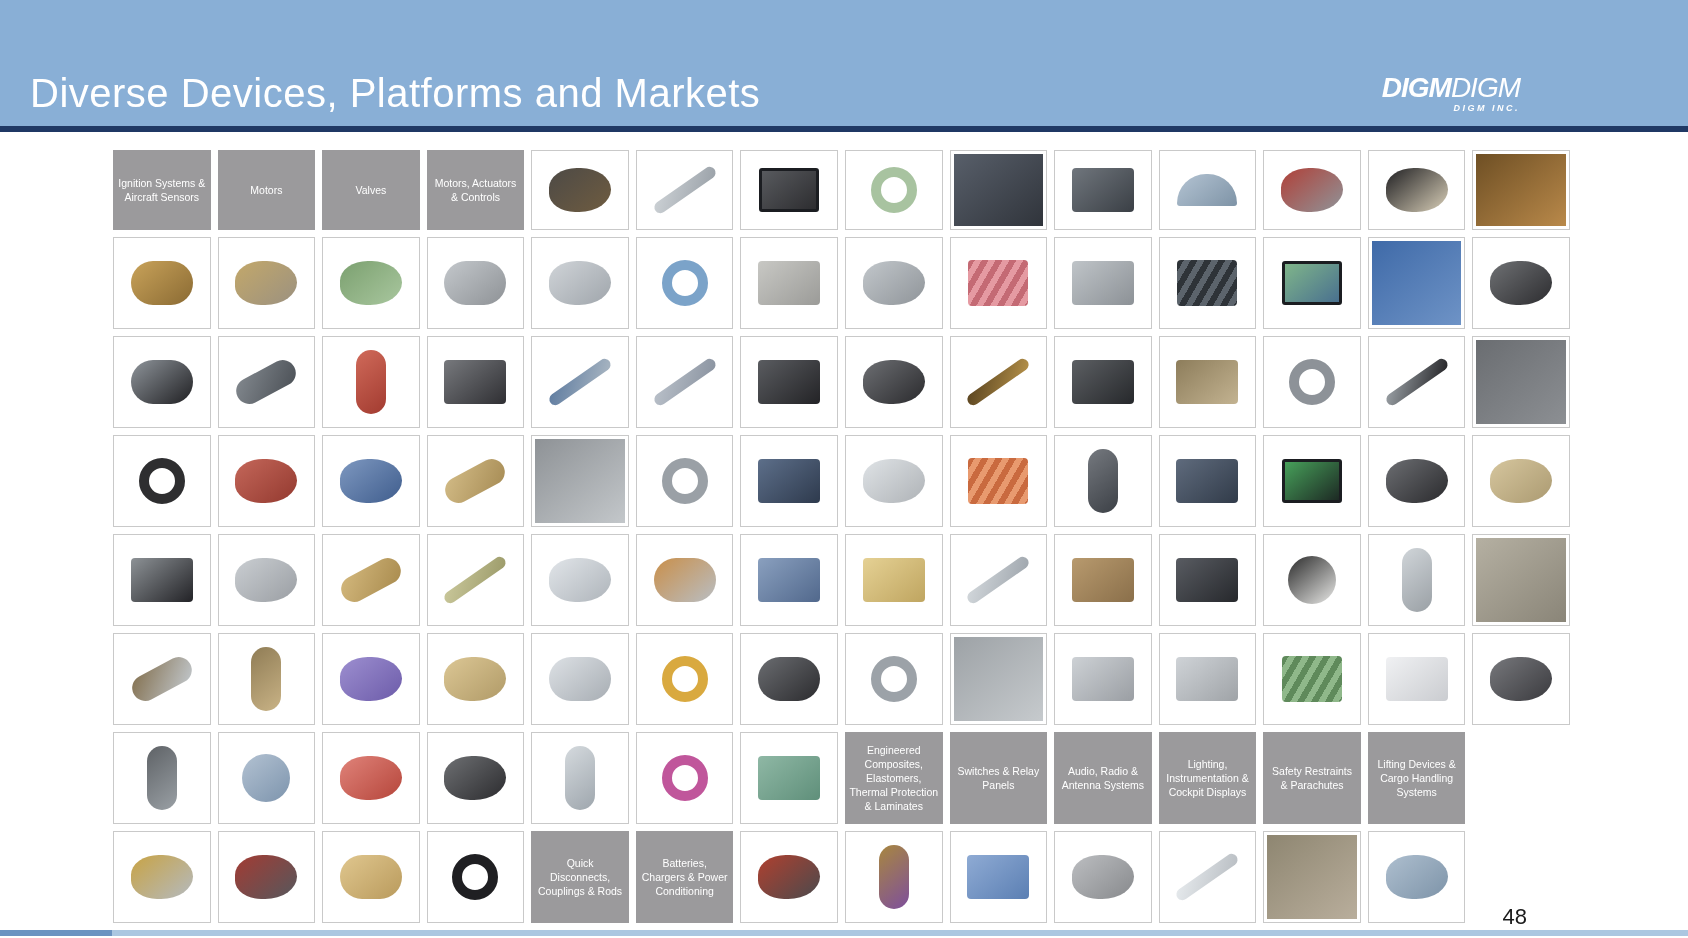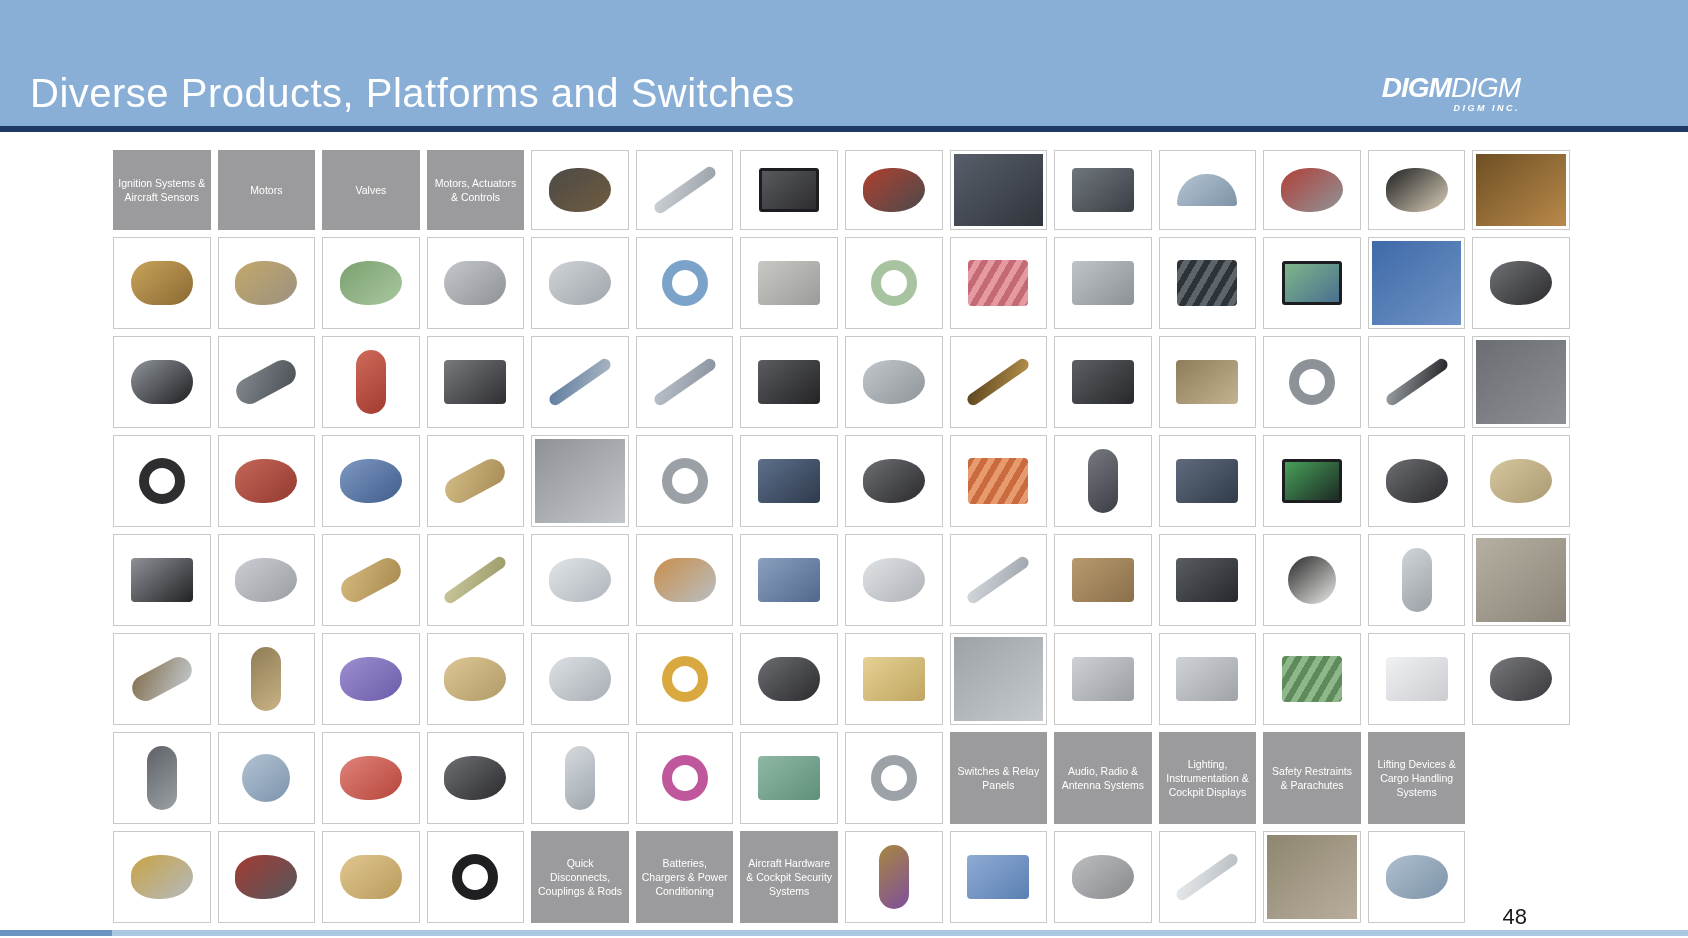--- a/index.html
+++ b/index.html
@@ -77,21 +77,21 @@
   }
   .footer-bar{position:absolute;bottom:2px;height:6px;}
   .footer-left{left:0;width:112px;background:var(--footer-left);}
   .footer-right{left:112px;right:0;background:var(--footer-right);}
 </style>
 </head>
 <body>
 
 <div class="slide">
   <header class="title-bar">
-    <h1>Diverse Products, Platforms and Switches</h1>
+    <h1>Diverse Devices, Platforms and Markets</h1>
     <div class="logo">
       <div class="logo-line"><span class="logo-bold">DIGM</span><span class="logo-light">DIGM</span></div>
       <div class="logo-sub">DIGM INC.</div>
     </div>
   </header>
 
   <main class="grid">
       <div class="col-header">Ignition Systems &amp; Aircraft Sensors</div>
       <div class="cell" title="brass igniter exciter assembly">
         <div class="product shape-pill-h" style="background: linear-gradient(140deg, rgb(201, 163, 90), rgb(138, 106, 51));"></div>
@@ -238,21 +238,20 @@
       </div>
       <div class="cell" title="power conditioning unit">
         <div class="product shape-box" style="background: linear-gradient(140deg, rgb(138, 160, 191), rgb(81, 104, 140));"></div>
       </div>
       <div class="cell" title="blower cylinder">
         <div class="product shape-pill-h" style="background: linear-gradient(140deg, rgb(107, 109, 113), rgb(43, 43, 46));"></div>
       </div>
       <div class="cell" title="green power cabinet">
         <div class="product shape-box" style="background: linear-gradient(140deg, rgb(143, 184, 165), rgb(95, 143, 122));"></div>
       </div>
-      <div class="col-header">Aircraft Hardware &amp; Cockpit Security Systems</div>
       <div class="cell" title="latch mechanism with red card">
         <div class="product shape-blob" style="background: linear-gradient(140deg, rgb(176, 64, 47), rgb(74, 74, 77));"></div>
       </div>
       <div class="cell" title="green coiled lanyard reel">
         <div class="product shape-ring" style="border-color: rgb(168, 195, 160);"></div>
       </div>
       <div class="cell" title="gray hinge bracket">
         <div class="product shape-blob" style="background: linear-gradient(140deg, rgb(194, 199, 203), rgb(143, 148, 153));"></div>
       </div>
       <div class="cell" title="black clamp pair">
@@ -260,20 +259,21 @@
       </div>
       <div class="cell" title="cockpit door bracket">
         <div class="product shape-blob" style="background: linear-gradient(140deg, rgb(223, 227, 230), rgb(174, 178, 182));"></div>
       </div>
       <div class="cell" title="brass lock unit">
         <div class="product shape-box" style="background: linear-gradient(140deg, rgb(229, 209, 148), rgb(191, 165, 96));"></div>
       </div>
       <div class="cell" title="door handle oval">
         <div class="product shape-ring" style="border-color: rgb(156, 162, 168);"></div>
       </div>
+      <div class="col-header">Engineered Composites, Elastomers, Thermal Protection &amp; Laminates</div>
       <div class="cell" title="purple elastomer fitting">
         <div class="product shape-pill-v" style="background: linear-gradient(140deg, rgb(168, 135, 63), rgb(126, 79, 156));"></div>
       </div>
       <div class="cell" title="composite panels with gaskets photo">
         <div class="product shape-photo" style="background: linear-gradient(140deg, rgb(88, 95, 106), rgb(48, 52, 59));"></div>
       </div>
       <div class="cell" title="perforated laminate sheets">
         <div class="product shape-stripes" style="background: repeating-linear-gradient(120deg, rgb(196, 106, 116) 0px, rgb(196, 106, 116) 6px, rgb(229, 154, 162) 6px, rgb(229, 154, 162) 12px);"></div>
       </div>
       <div class="cell" title="insulated rod">

